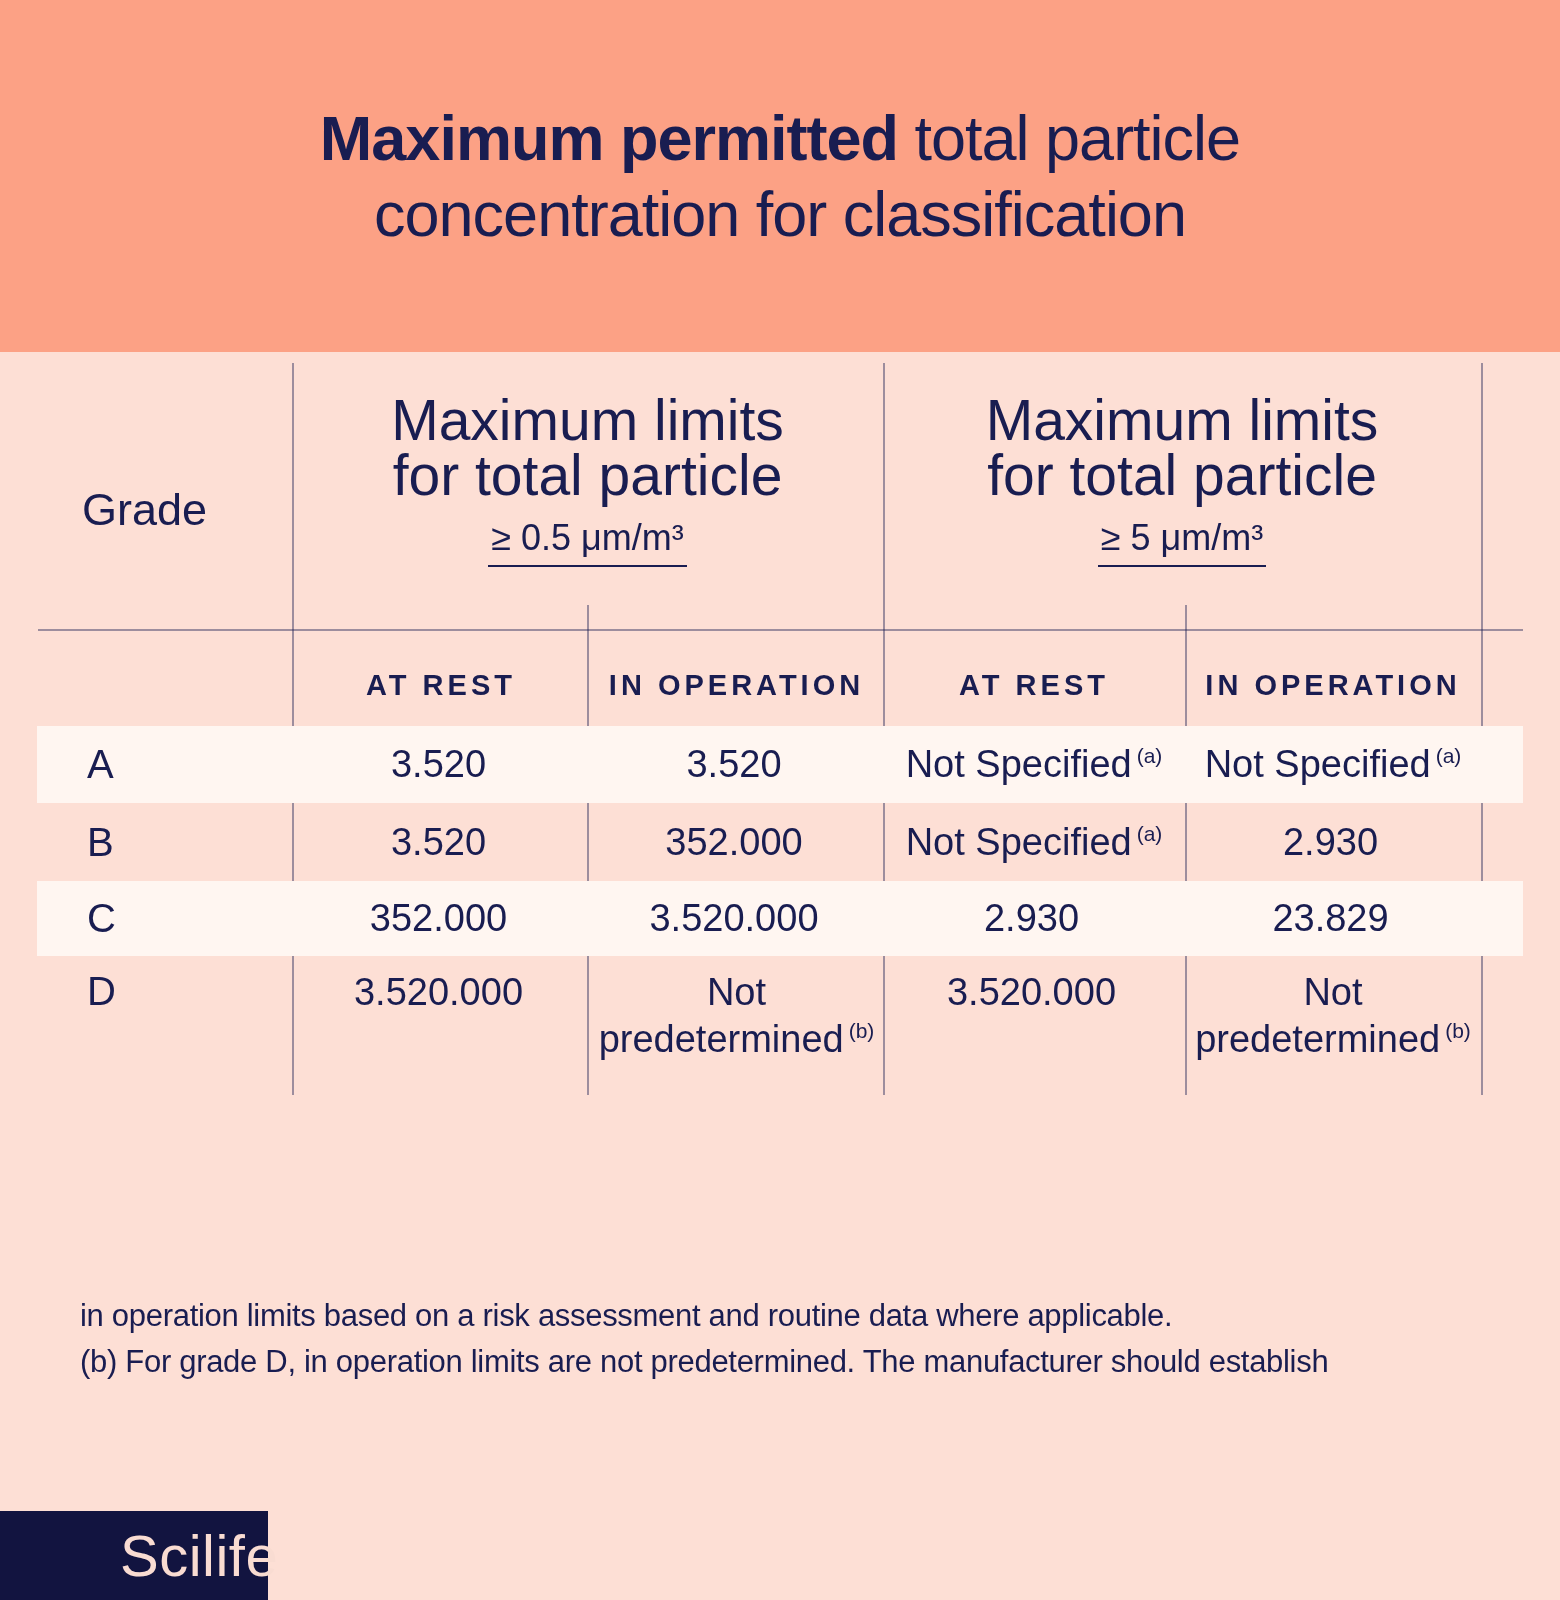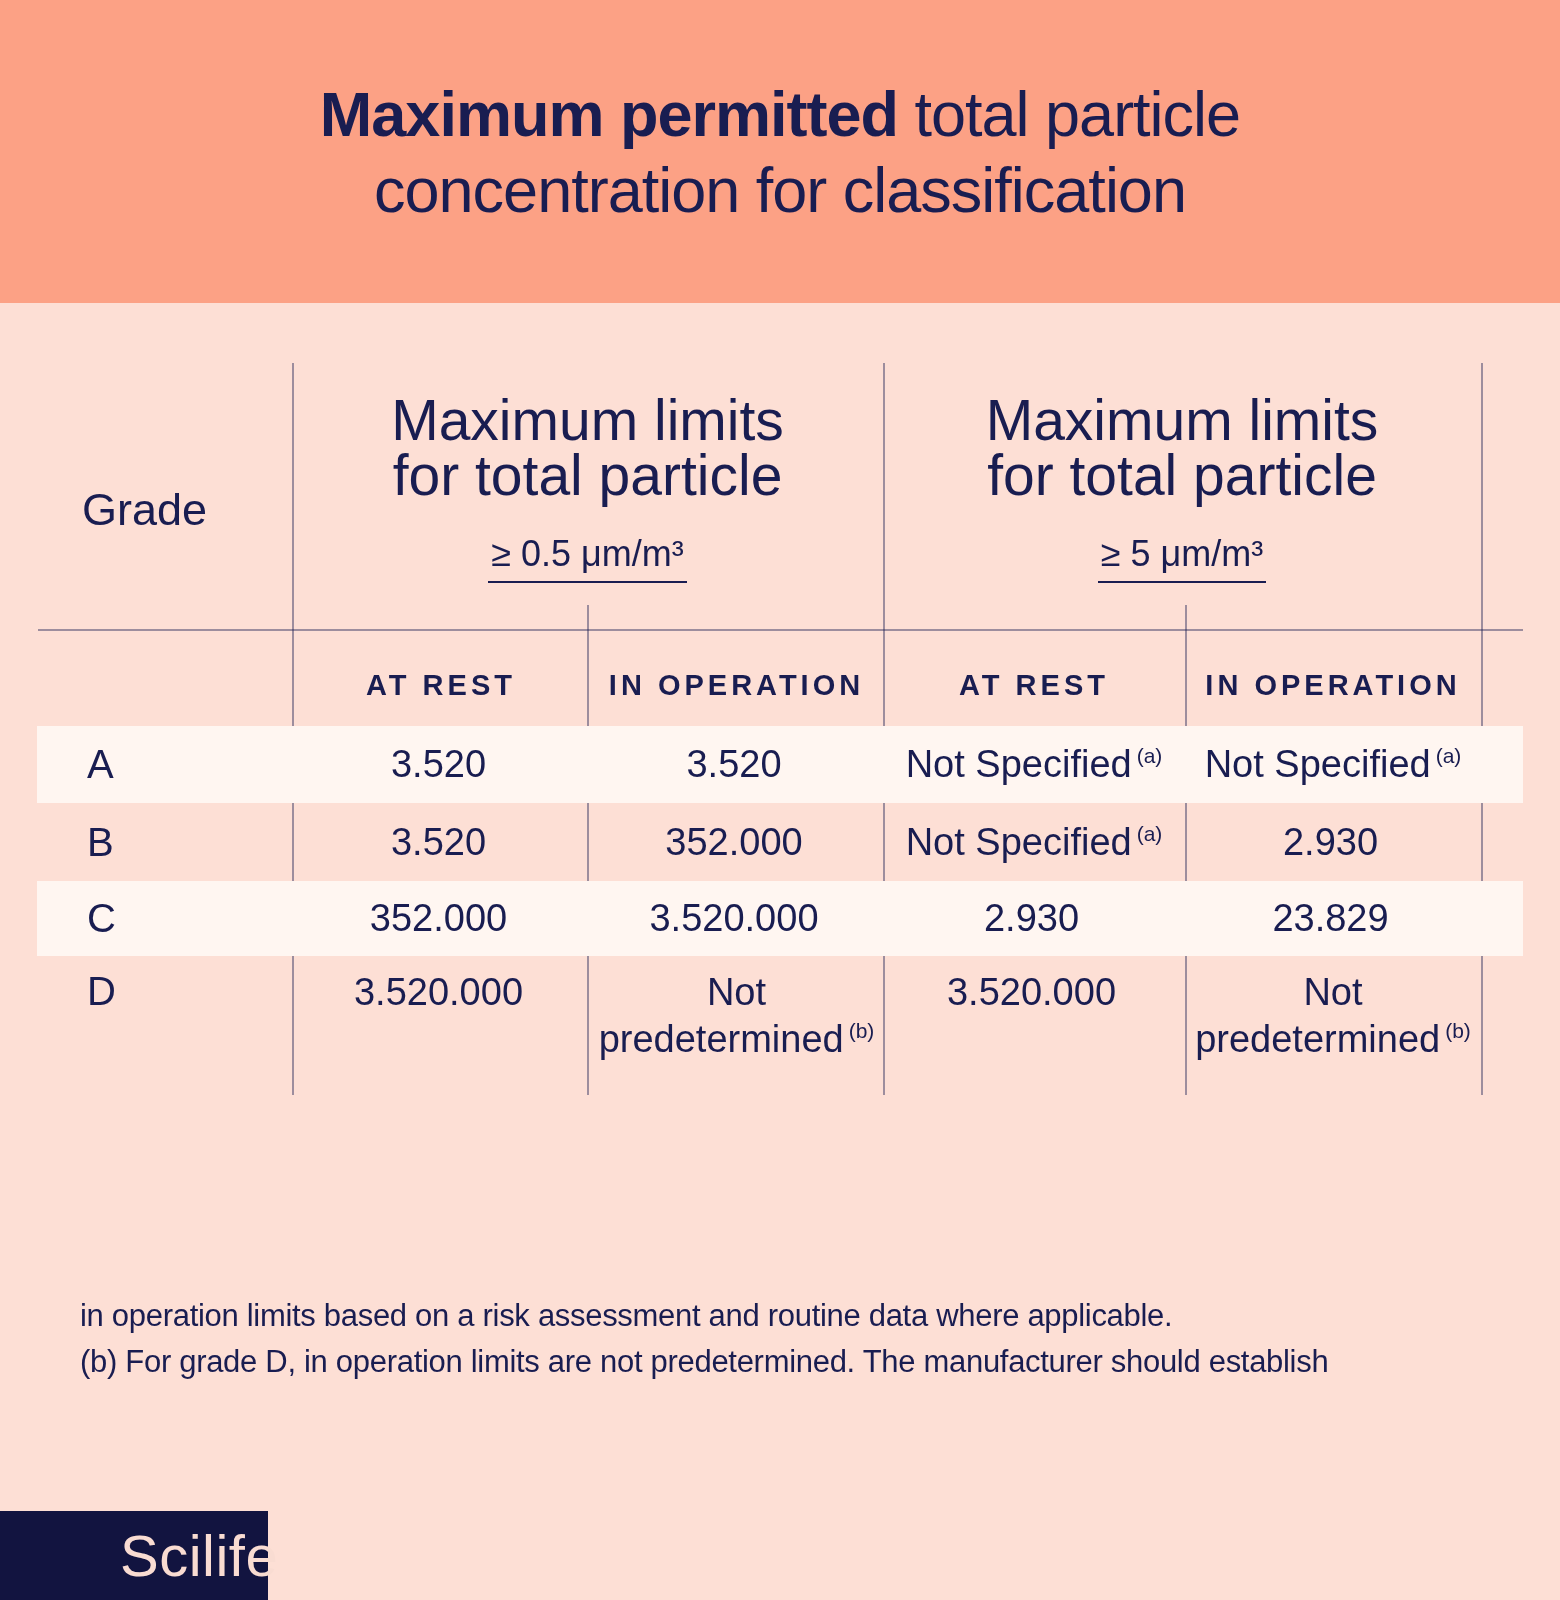--- a/index.html
+++ b/index.html
@@ -8,21 +8,21 @@
     font-family:"Liberation Sans", sans-serif;
     background:#FDDFD5;
     position:relative;
     color:#191D51;
     -webkit-font-smoothing:antialiased;
   }
   .page{position:relative;width:1560px;height:1600px;overflow:hidden;background:#FDDFD5;}
 
   
   .header-band{
-    position:absolute;left:0;top:0;width:1560px;height:303px;
+    position:absolute;left:0;top:0;width:1560px;height:352px;
     background:#FCA185;
     display:flex;align-items:center;justify-content:center;
   }
   .title{
     text-align:center;
     font-size:63px;line-height:76px;letter-spacing:-1px;
     color:#191D51;font-weight:400;
   }
   .title .b{font-weight:700;}
 
@@ -39,21 +39,21 @@
   .grade-header{
     position:absolute;left:82px;top:437px;
     font-size:45px;color:#191D51;margin-top:47px;
   }
   .group-header{
     position:absolute;top:393px;text-align:center;color:#191D51;
   }
   .group-1{left:292px;width:591px;}
   .group-2{left:883px;width:598px;}
   .gh-line{font-size:57px;line-height:55px;}
-  .gh-spec{margin-top:30px;font-size:36px;}
+  .gh-spec{margin-top:14px;font-size:36px;}
   .gh-spec .u{display:inline-block;border-bottom:2px solid #191D51;padding:0 3px 6px 3px;}
 
   
   .flex-row{position:absolute;left:37px;width:1486px;display:flex;}
   .c0{width:255px;display:flex;align-items:center;justify-content:flex-start;padding-left:50px;box-sizing:border-box;}
   .c1{width:298px;}
   .c2{width:293px;}
   .c3{width:302px;}
   .c4{width:296px;}
   .ctail{width:42px;}

